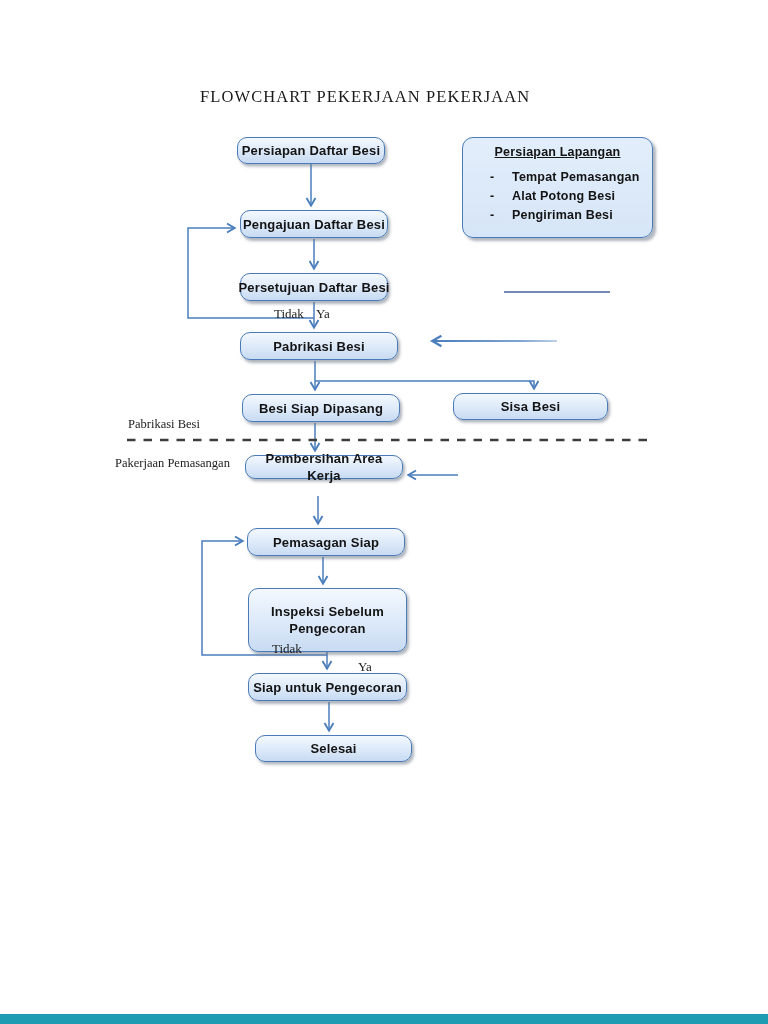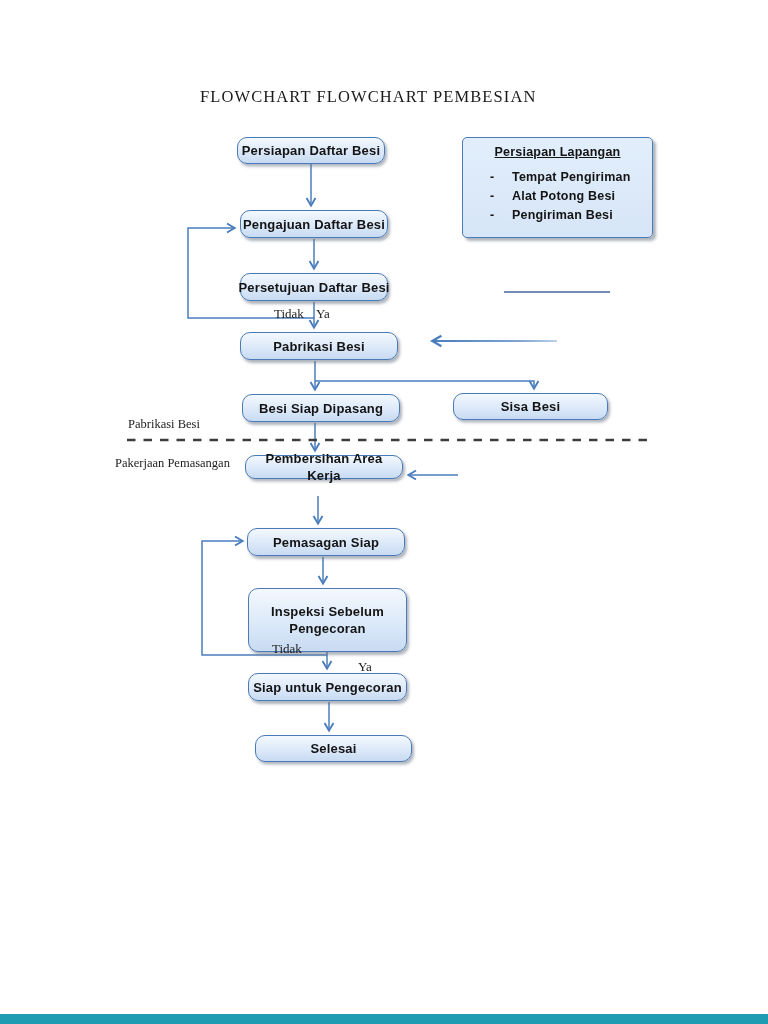--- a/index.html
+++ b/index.html
@@ -16,36 +16,36 @@
         font-weight:bold;font-size:13px;line-height:17px;color:#141414;
         text-align:center;letter-spacing:0.2px;white-space:nowrap;}
   .fbox.wrap{white-space:normal;}
   .fbox.wrap span{display:inline-block;width:132px;}
   .svg-layer{position:absolute;left:0;top:0;pointer-events:none;}
   .serif-label{position:absolute;font-family:"Liberation Serif",serif;
         font-size:13px;color:#222;white-space:nowrap;}
   .section-label{font-size:12.5px;}
   .panel{position:absolute;left:462px;top:137px;width:191px;height:101px;box-sizing:border-box;
         background:linear-gradient(180deg,#e2eefb 0%,#d6e5f7 100%);
-        border:1.9px solid #4a7ab8;border-radius:5px;
+        border:1.9px solid #4a7ab8;border-radius:11px;
         box-shadow:3px 3px 3px rgba(110,120,135,0.55);}
   .panel-title{margin-top:7px;text-align:center;font-weight:bold;font-size:12.5px;
         color:#141414;text-decoration:underline;letter-spacing:0.2px;}
   .panel-list{margin-top:9px;}
   .panel-item{display:flex;font-weight:bold;font-size:12.5px;color:#141414;
         line-height:19px;letter-spacing:0.2px;}
   .panel-item .dash{width:22px;padding-left:27px;}
   .bottom-bar{position:absolute;left:0;top:1014px;width:768px;height:10px;background:#1e9db2;}
 </style>
 </head>
 <body>
 
 <div class="page">
 
-  <div class="doc-title">FLOWCHART FLOWCHART PEMBESIAN</div>
+  <div class="doc-title">FLOWCHART PEKERJAAN PEKERJAAN</div>
 
   <svg class="svg-layer" width="768" height="1024" viewBox="0 0 768 1024">
     <defs>
       <marker id="arrow" viewBox="0 0 10 10" refX="7" refY="5" markerWidth="8.5" markerHeight="8.5" orient="auto">
         <path d="M1.5,1.5 L7.5,5 L1.5,8.5" fill="none" stroke="#4a7ebd" stroke-width="1.5"></path>
       </marker>
       <linearGradient id="fadeArrow" gradientUnits="userSpaceOnUse" x1="433" y1="341" x2="557" y2="341">
         <stop offset="0" stop-color="#4a7ebd"></stop>
         <stop offset="0.7" stop-color="#7fa4d2"></stop>
         <stop offset="1" stop-color="#bcd0e9"></stop>
@@ -96,21 +96,21 @@
 
   <div class="fbox" style="left:248px;top:673px;width:159px;height:28px;">Siap untuk Pengecoran</div>
 
   <div class="fbox" style="left:255px;top:735px;width:157px;height:27px;">Selesai</div>
 
   <div class="panel">
     <div class="panel-title">Persiapan Lapangan</div>
     <div class="panel-list">
       <div class="panel-item">
         <span class="dash">-</span>
-        <span>Tempat Pengiriman</span>
+        <span>Tempat Pemasangan</span>
       </div>
       <div class="panel-item">
         <span class="dash">-</span>
         <span>Alat Potong Besi</span>
       </div>
       <div class="panel-item">
         <span class="dash">-</span>
         <span>Pengiriman Besi</span>
       </div>
     </div>

